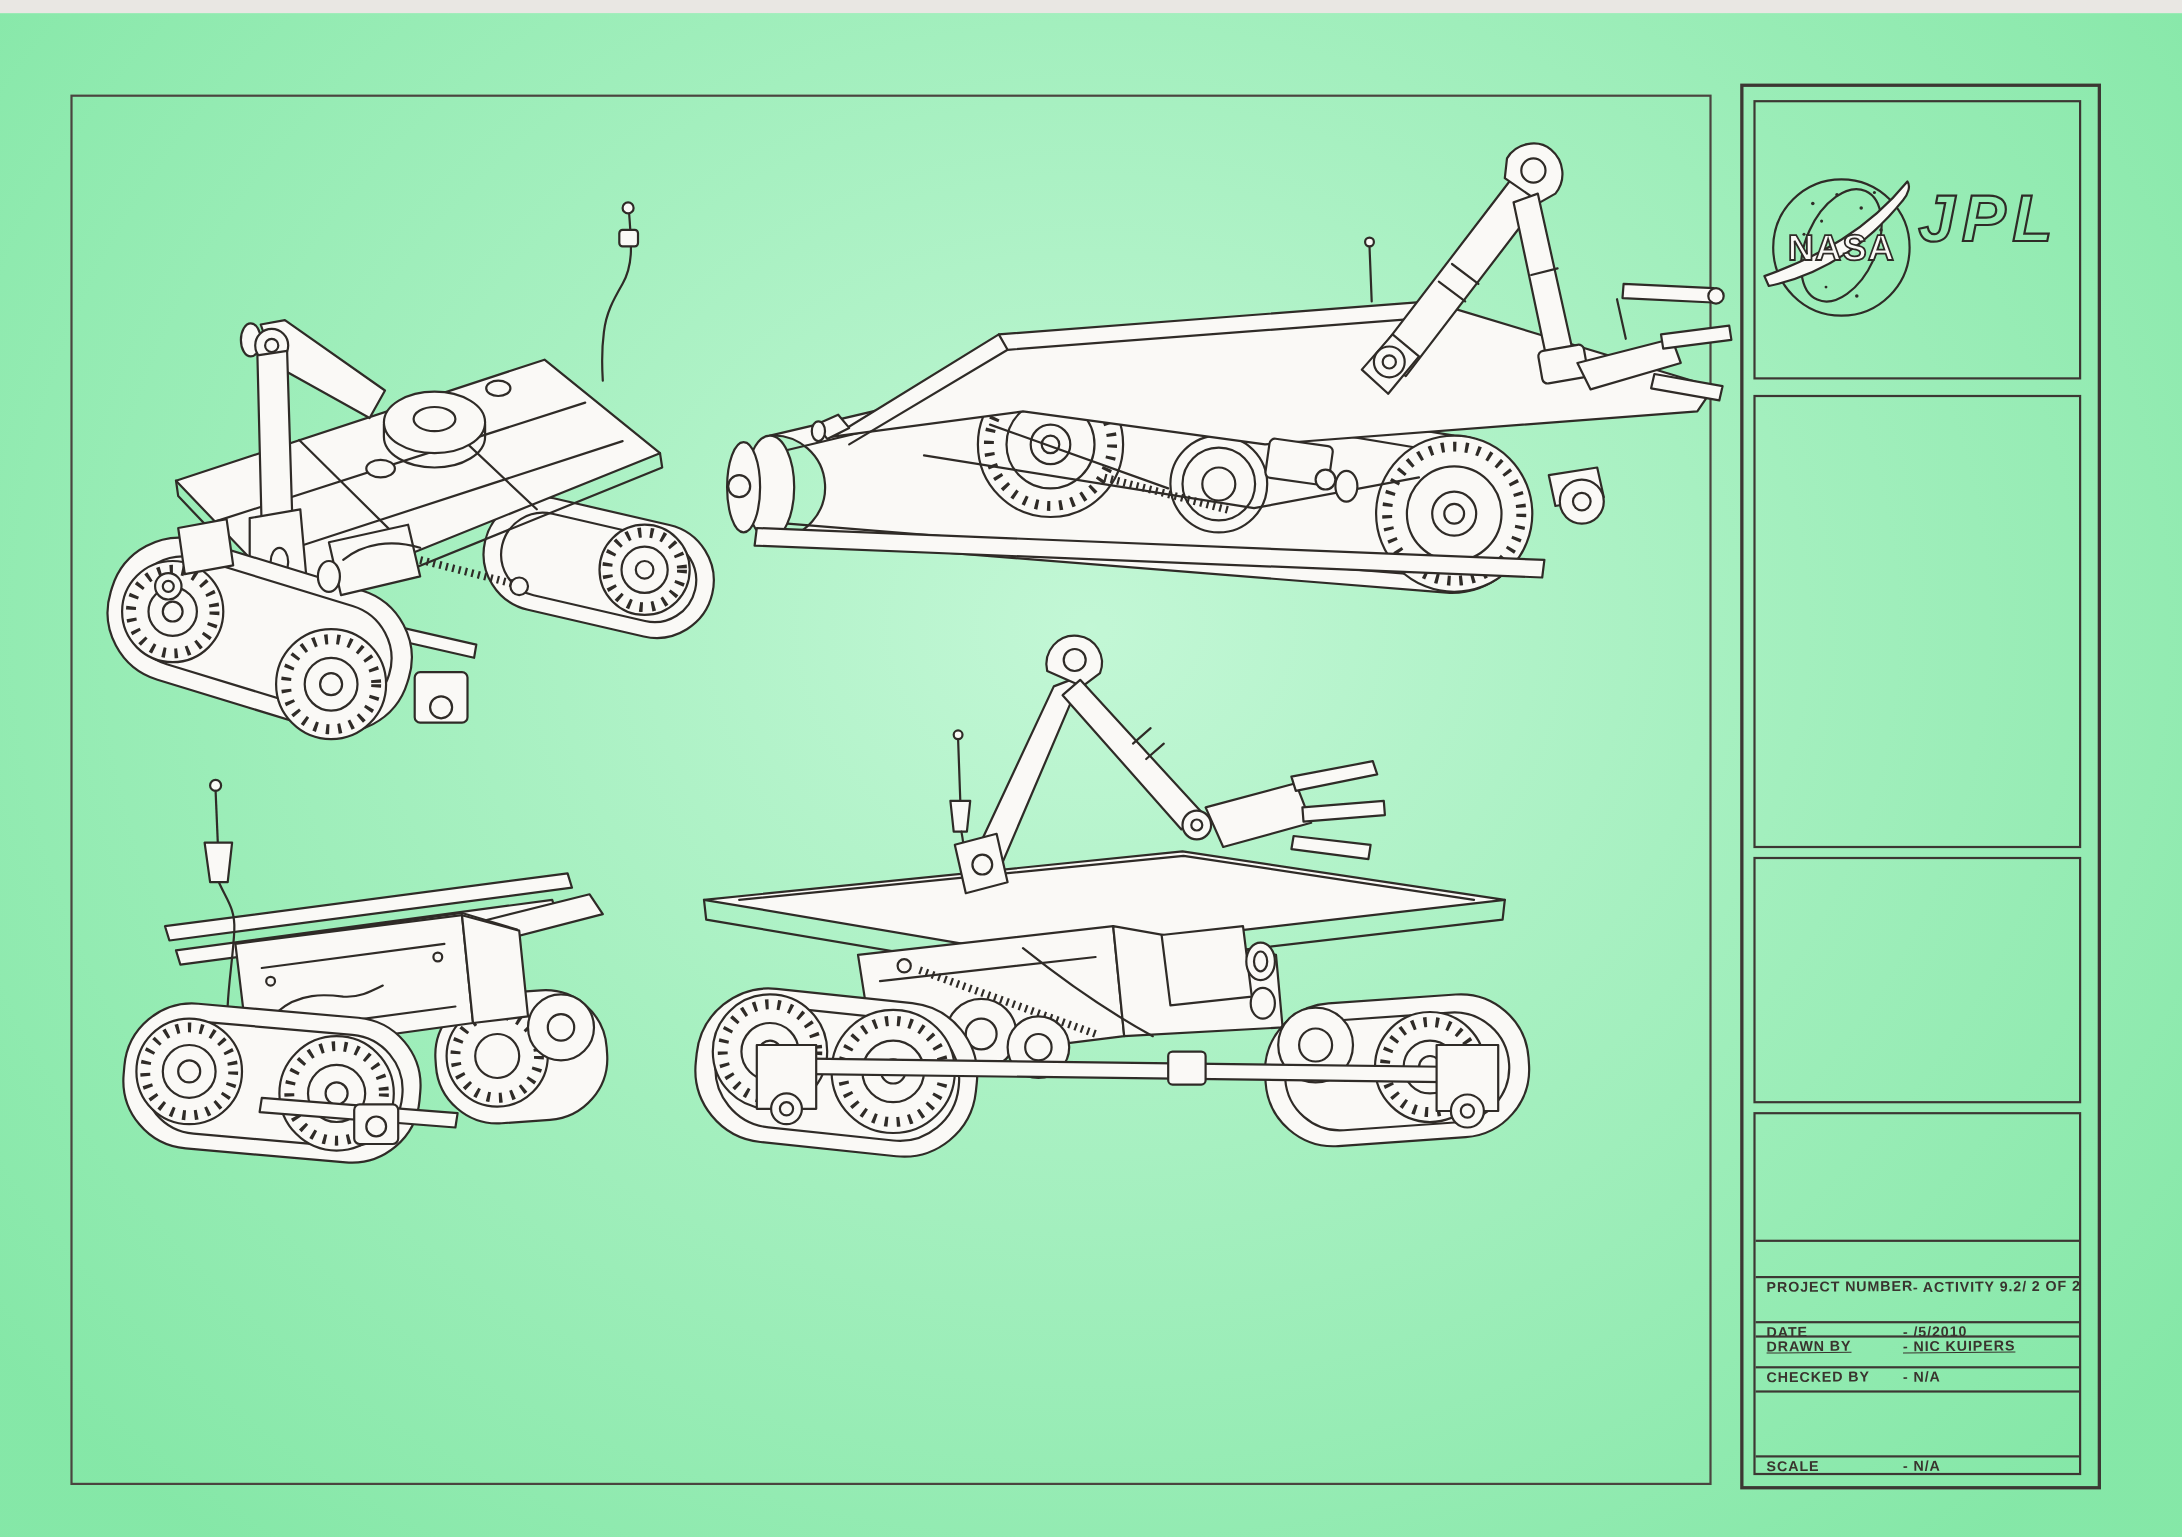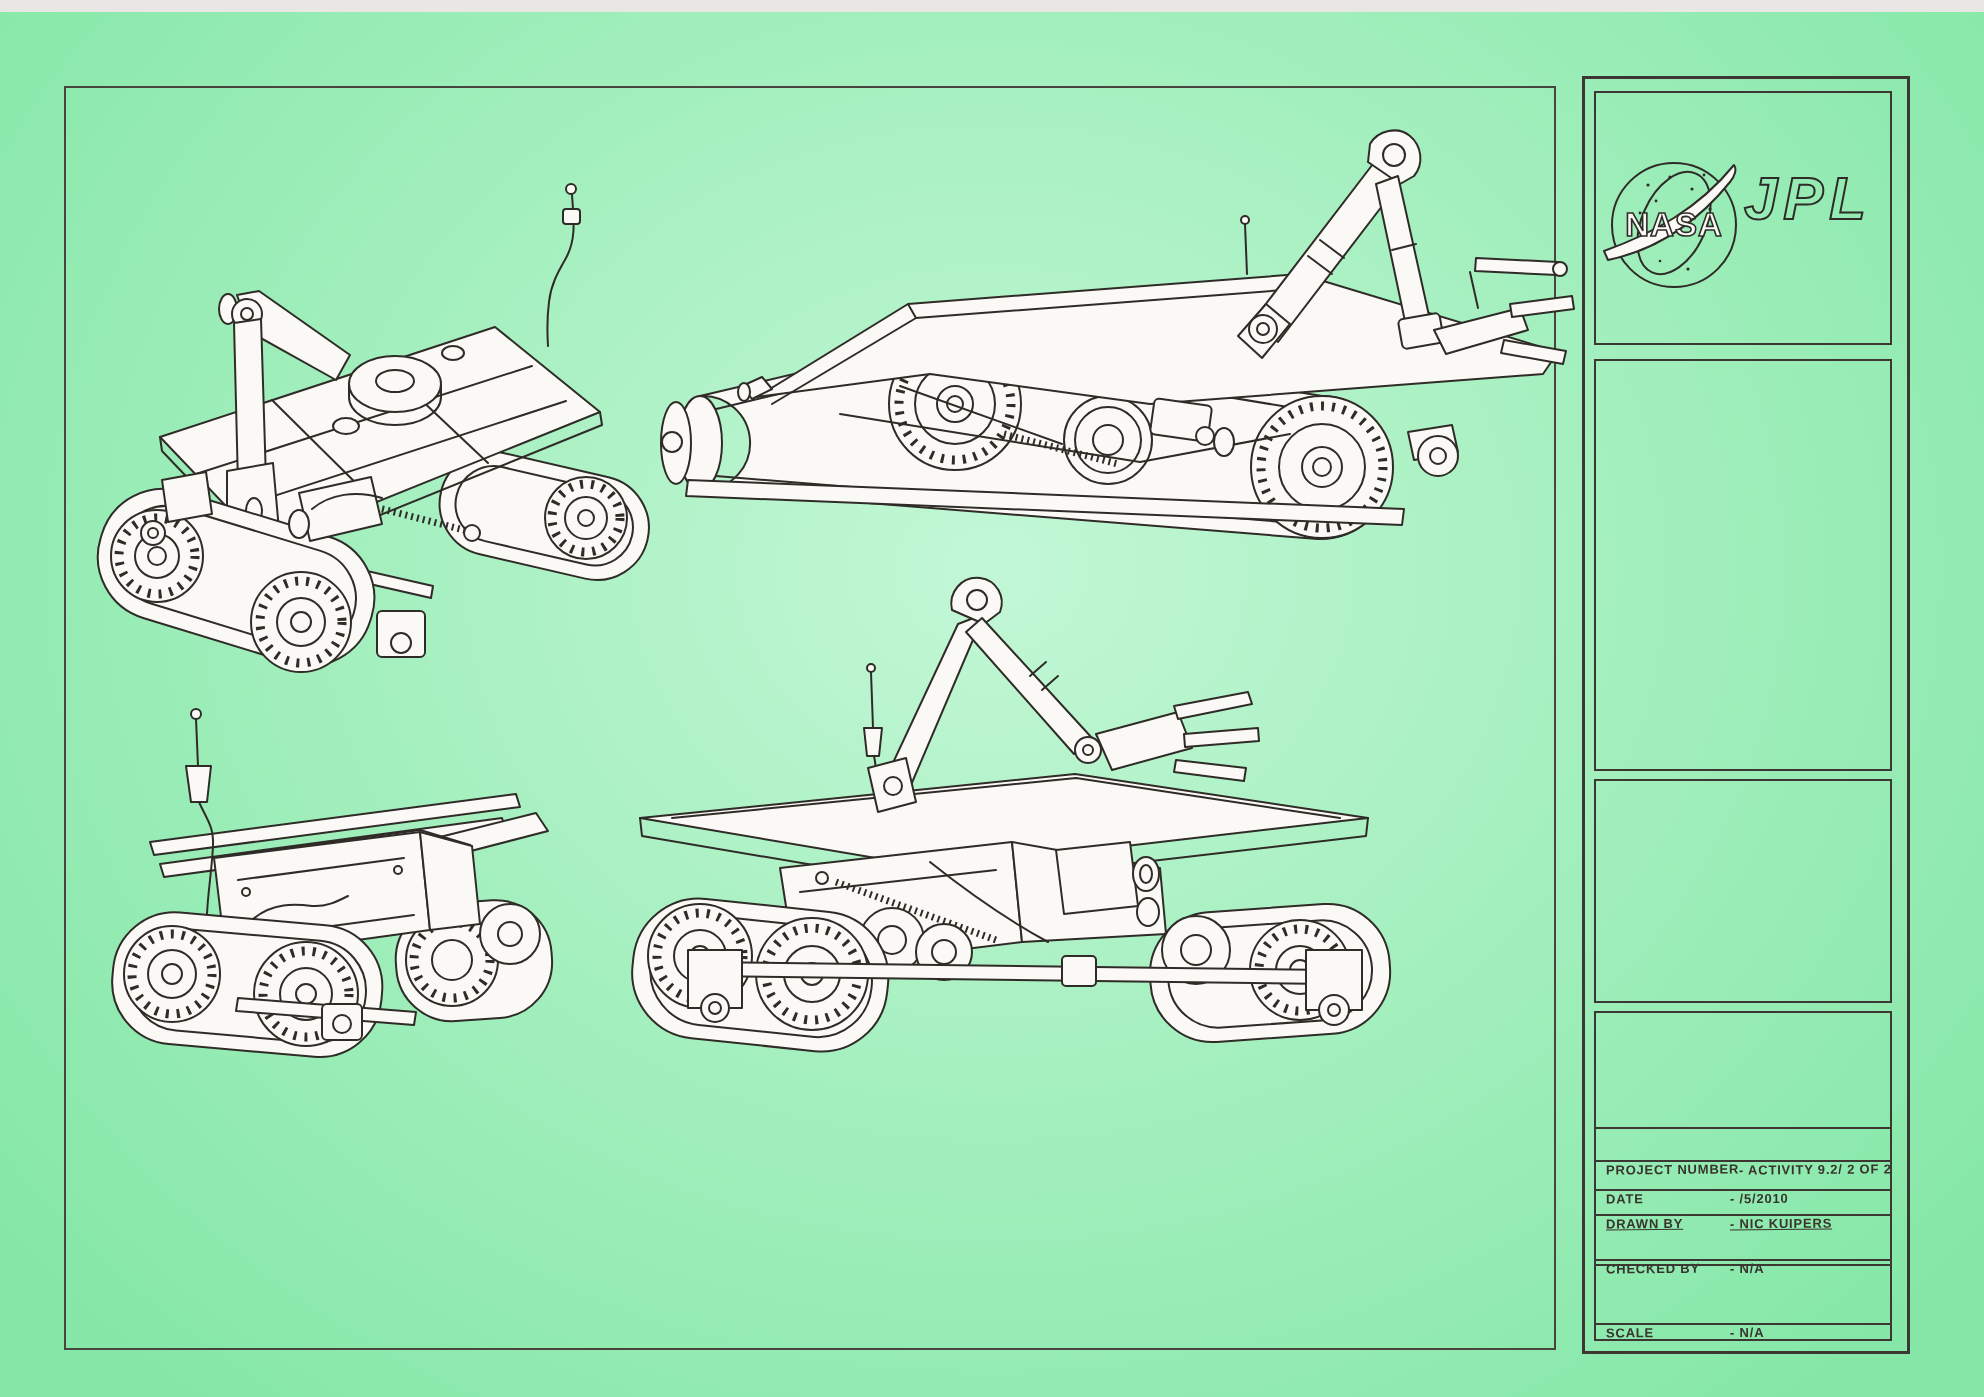--- a/index.html
+++ b/index.html
@@ -336,31 +336,31 @@
     <div class="sec sec3"></div>
 
     <div class="sec sec4">
       <div class="divline" style="top:114px"></div>
 
       <div class="row" style="top:147px;height:29px;">
         <span class="lbl hand">PROJECT NUMBER</span>
         <span class="hand">- ACTIVITY 9.2/ 2 OF 2</span>
       </div>
 
-      <div class="row" style="top:176px;height:25px;">
+      <div class="row" style="top:188px;height:25px;">
         <span class="lbl hand">DATE</span>
         <span class="hand">- /5/2010</span>
       </div>
 
       <div class="row" style="top:201px;height:28px;text-decoration:underline;">
         <span class="lbl hand">DRAWN BY</span>
         <span class="hand">- NIC KUIPERS</span>
       </div>
 
-      <div class="row" style="top:246px;height:22px;">
+      <div class="row" style="top:229px;height:22px;">
         <span class="lbl hand">CHECKED BY</span>
         <span class="hand">- N/A</span>
       </div>
 
       <div class="divline" style="top:251px"></div>
 
       <div class="row" style="top:310px;height:25px;">
         <span class="lbl hand">SCALE</span>
         <span class="hand">- N/A</span>
       </div>

